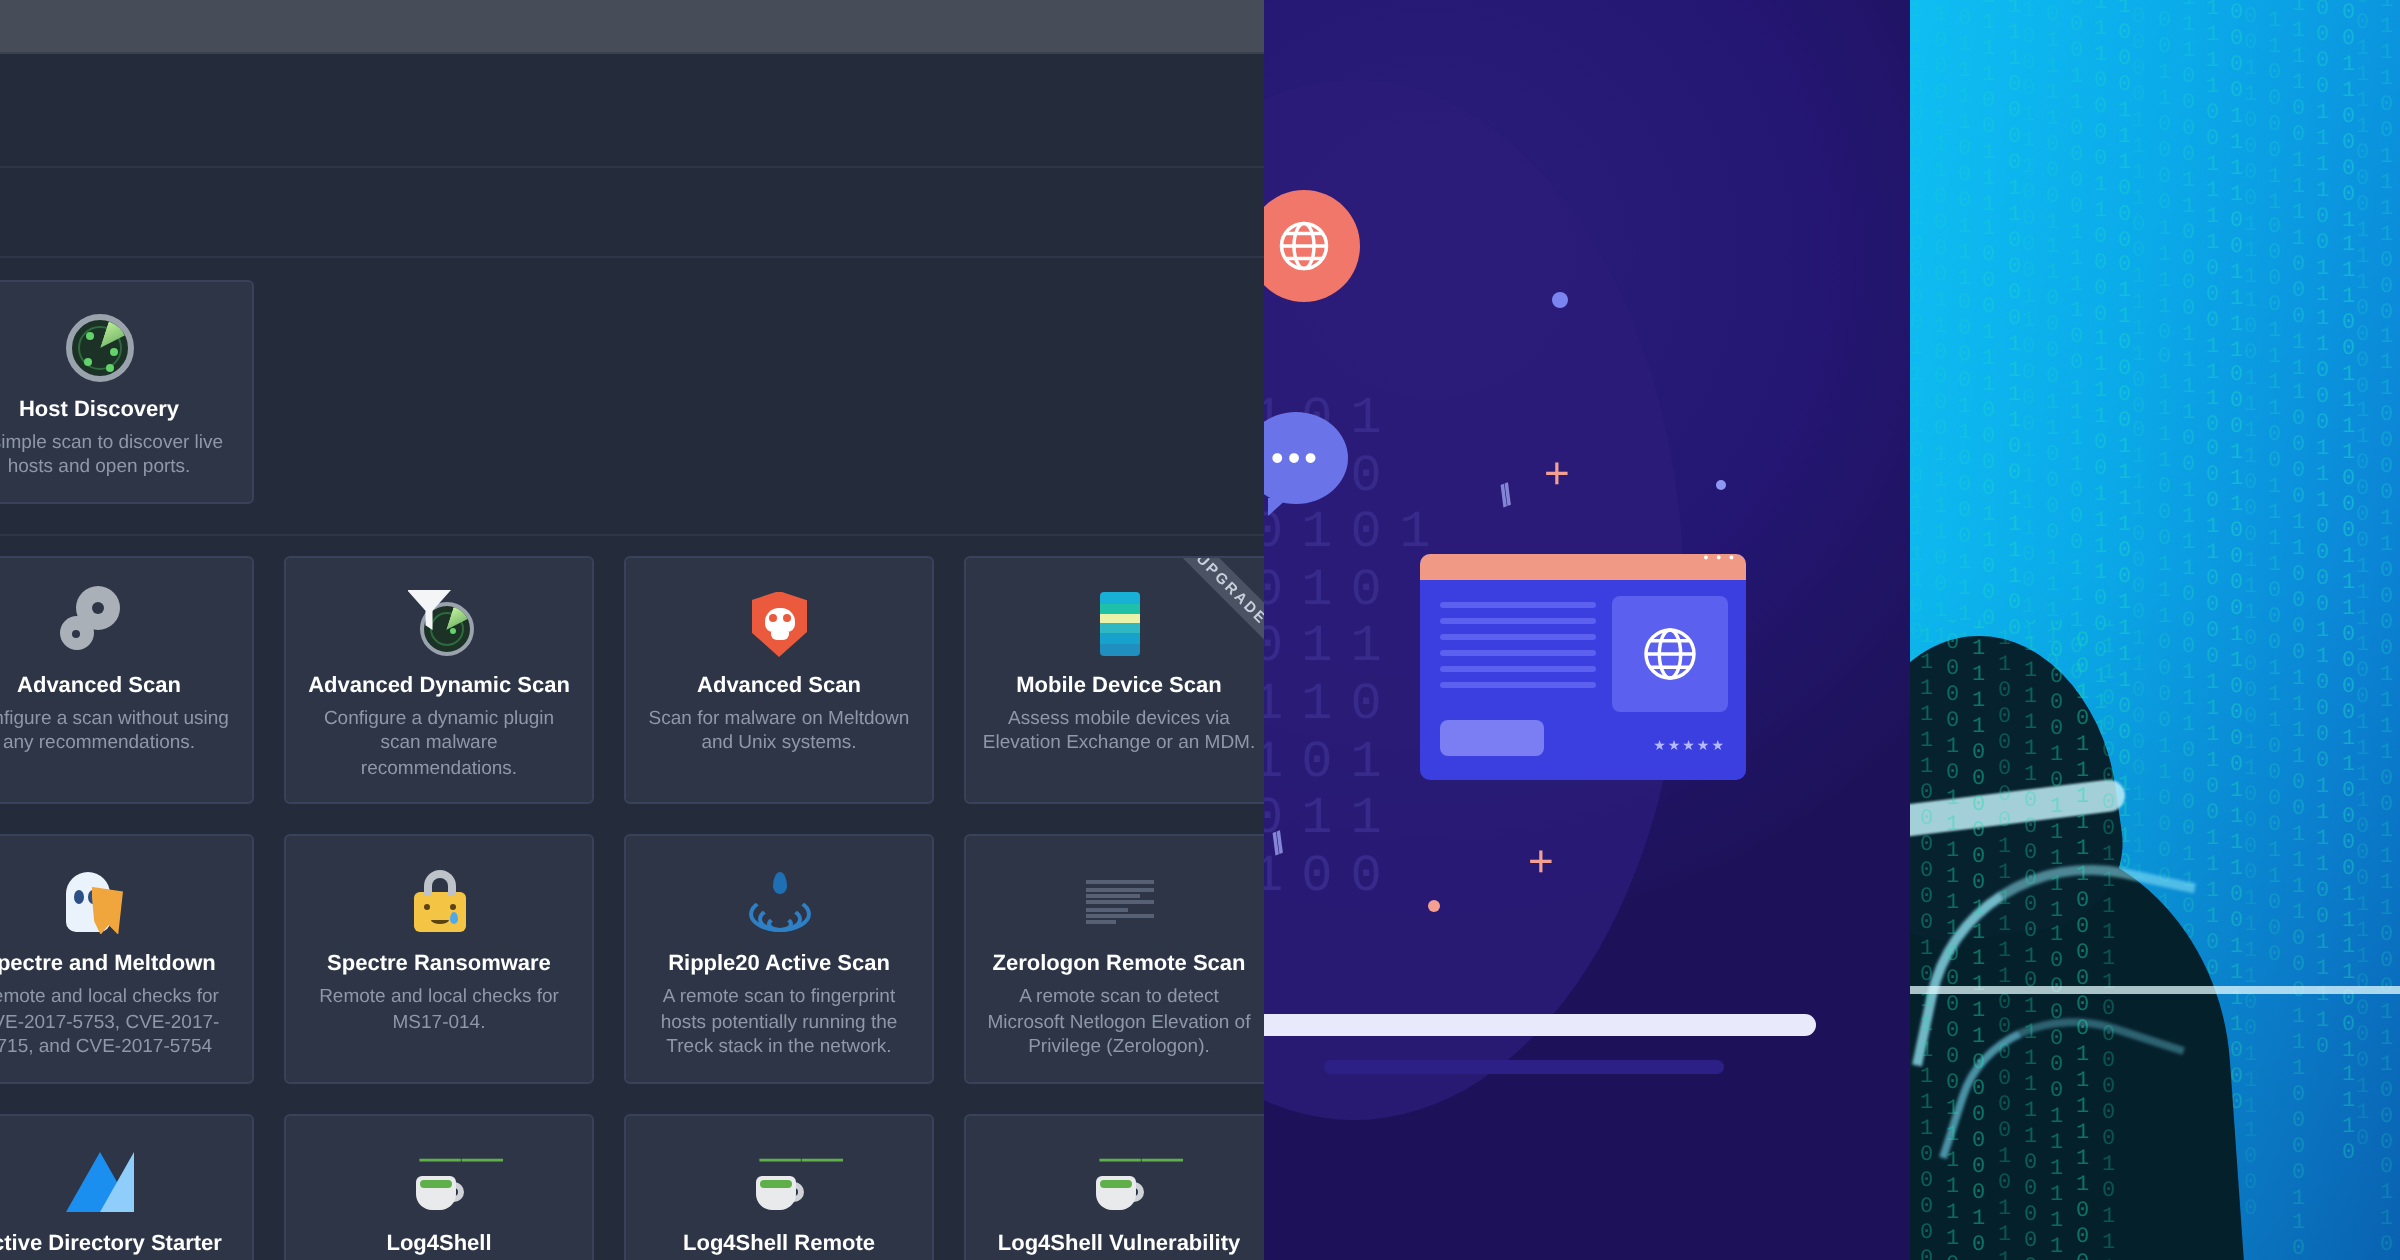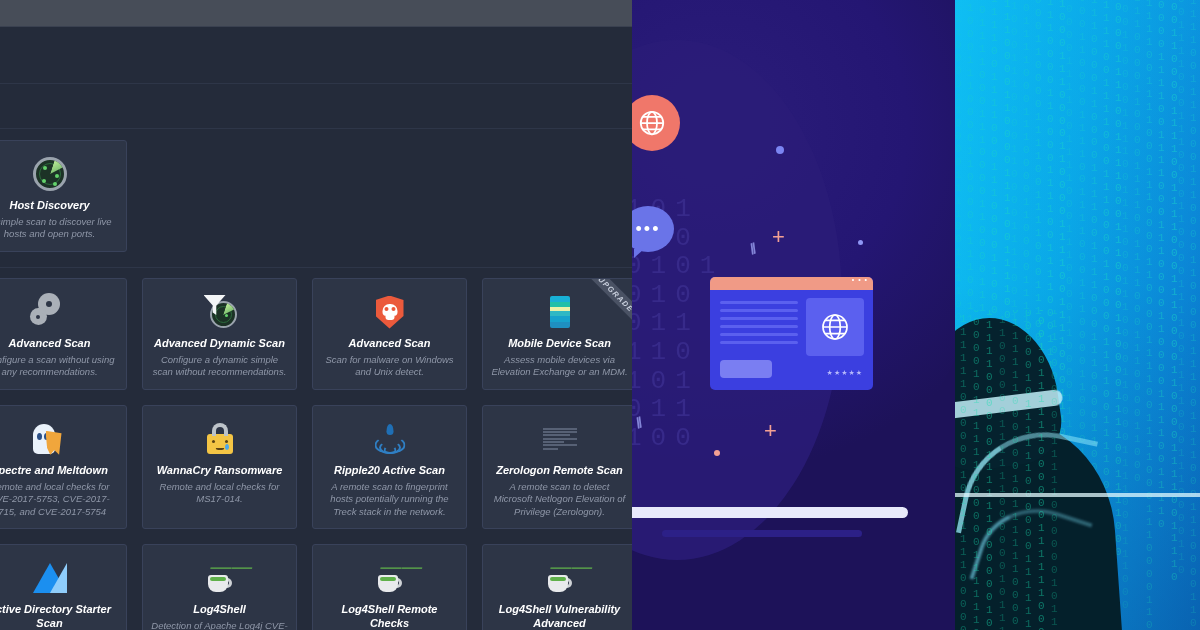--- a/index.html
+++ b/index.html
@@ -1,21 +1,21 @@
 <!DOCTYPE html>
 <html><head>
 <meta charset="utf-8">
 <style>
   * { margin:0; padding:0; box-sizing:border-box; }
   html,body { width:1200px; height:630px; overflow:hidden; background:#1d2330;
     font-family:"Liberation Sans", sans-serif; }
   .stage { position:relative; width:1200px; height:630px; display:flex; }
 
   
-  .panel-left { position:relative; width:632px; height:630px; background:#242b3a; overflow:hidden;font-style:italic; }
+  .panel-left { position:relative; width:632px; height:630px; background:#242b3a; overflow:hidden; }
   .topbar { height:27px; background:#474d58; border-bottom:1px solid #3a4150; }
   .navrow { height:57px; border-bottom:1px solid #2e3648; }
   .navrow2 { height:45px; border-bottom:1px solid #2e3648; }
 
   .feature-wrap { padding:11px 0 0 0; border-bottom:1px solid #2e3648; height:139px; }
   .grid-wrap { padding:10px 0 0 0; }
 
   .row { display:flex; gap:15px; margin-bottom:15px; }
   .card { width:155px; min-height:100px; background:#2d3546; border:1px solid #39425a;
     border-radius:3px; padding:12px 8px 10px; text-align:center; position:relative;
@@ -223,31 +223,31 @@
             <div class="card-icon">
               <div class="ic" style="width:36px;height:34px">
                 <div class="radar" style="position:absolute;left:8px;top:6px;width:27px;height:27px;border-width:2.5px">
                   <div class="wedge" style="width:13px;height:13px;transform:rotate(-72deg)"></div>
                   <div class="dot" style="left:13px;top:11px;width:3px;height:3px"></div>
                 </div>
                 <div style="position:absolute;left:2px;top:0;width:22px;height:20px;background:#f3f5f7;clip-path:polygon(0 0,100% 0,58% 52%,58% 100%,42% 88%,42% 52%)"></div>
               </div>
             </div>
             <div class="card-title">Advanced Dynamic Scan</div>
-            <div class="card-desc">Configure a dynamic simple scan without recommendations.</div>
+            <div class="card-desc">Configure a dynamic plugin scan malware recommendations.</div>
           </div>
           <div class="card">
             <div class="card-icon">
               <div class="ic shield">
                 <div class="skull"></div>
                 <div class="jaw"></div>
               </div>
             </div>
             <div class="card-title">Advanced Scan</div>
-            <div class="card-desc">Scan for malware on Windows and Unix detect.</div>
+            <div class="card-desc">Scan for malware on Meltdown and Unix systems.</div>
           </div>
           <div class="card">
             <div class="ribbon">UPGRADE</div>
             <div class="card-icon">
               <div class="phone"></div>
             </div>
             <div class="card-title">Mobile Device Scan</div>
             <div class="card-desc">Assess mobile devices via Elevation Exchange or an MDM.</div>
           </div>
         </div>
@@ -265,21 +265,21 @@
           <div class="card">
             <div class="card-icon">
               <div class="ic lock">
                 <div class="shackle"></div>
                 <div class="f1"></div>
                 <div class="f2"></div>
                 <div class="mouth"></div>
                 <div class="tear"></div>
               </div>
             </div>
-            <div class="card-title">WannaCry Ransomware</div>
+            <div class="card-title">Spectre Ransomware</div>
             <div class="card-desc">Remote and local checks for MS17-014.</div>
           </div>
           <div class="card">
             <div class="card-icon">
               <div class="ripple">
                 <div class="drop"></div>
                 <span style="width:13px;height:8px"></span>
                 <span style="width:22px;height:13px"></span>
                 <span style="width:31px;height:18px"></span>
               </div>

